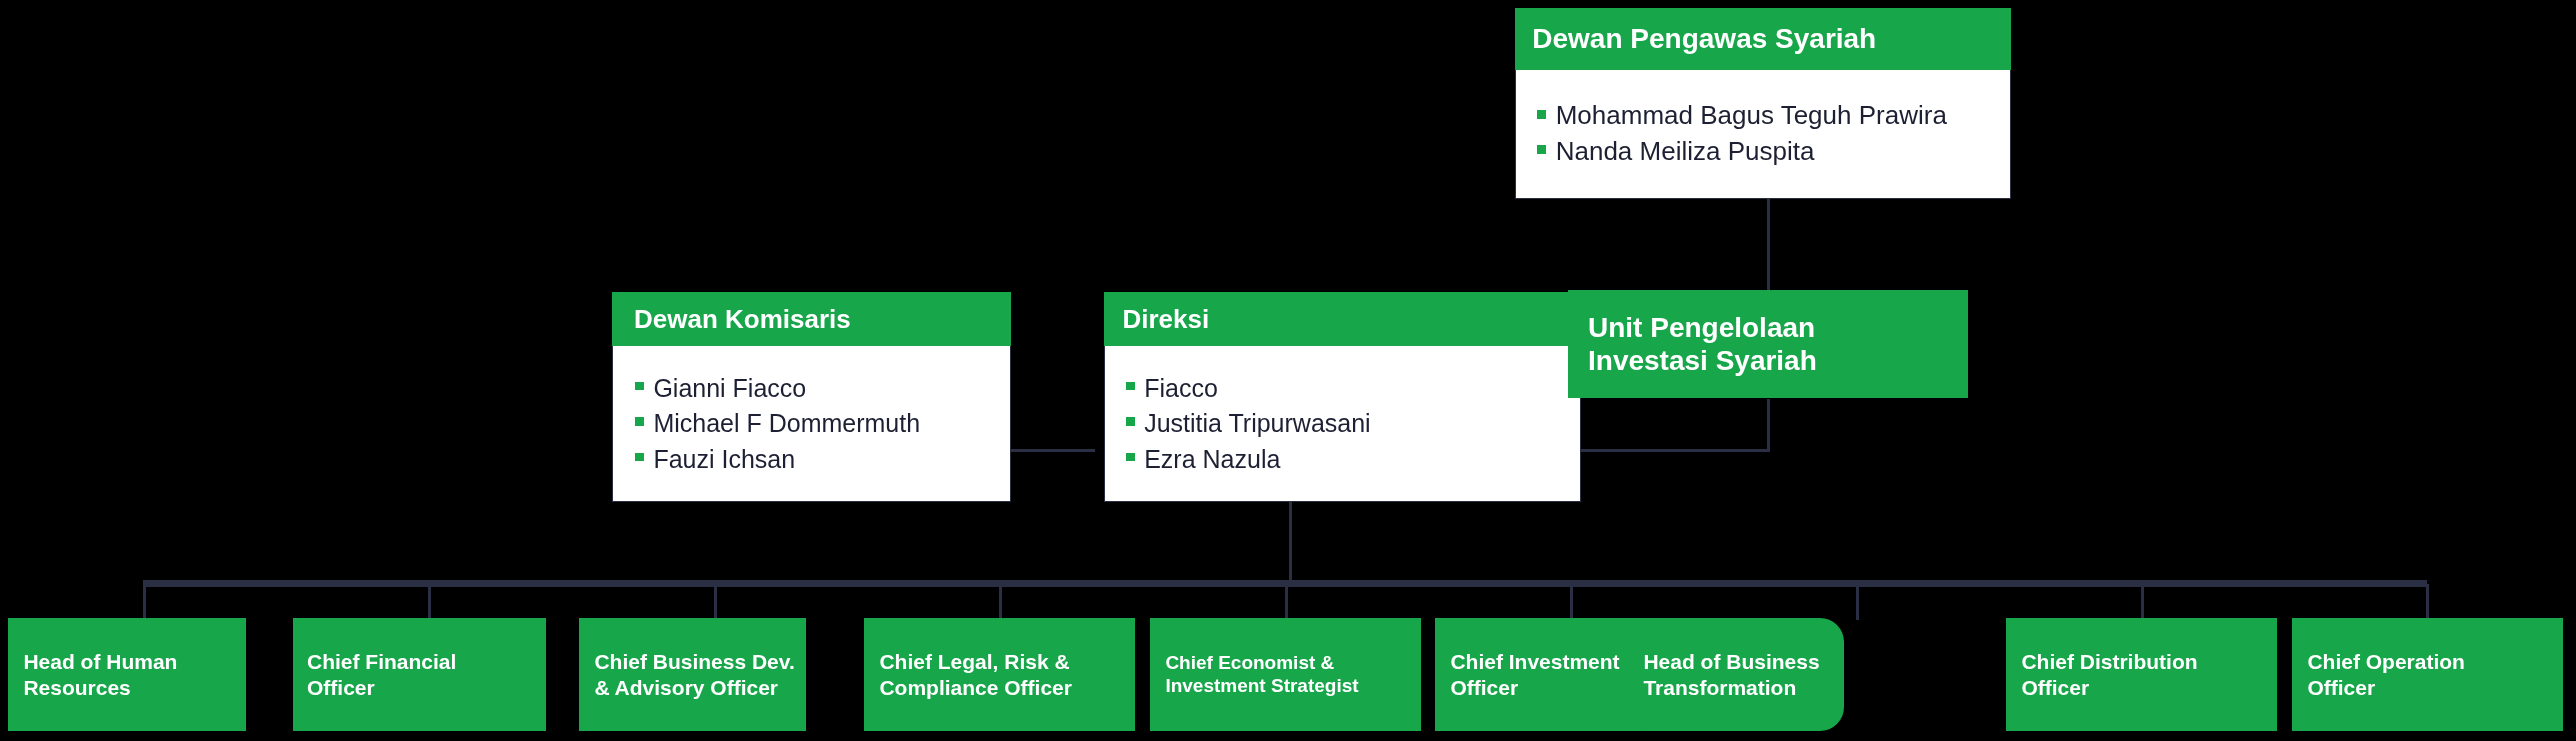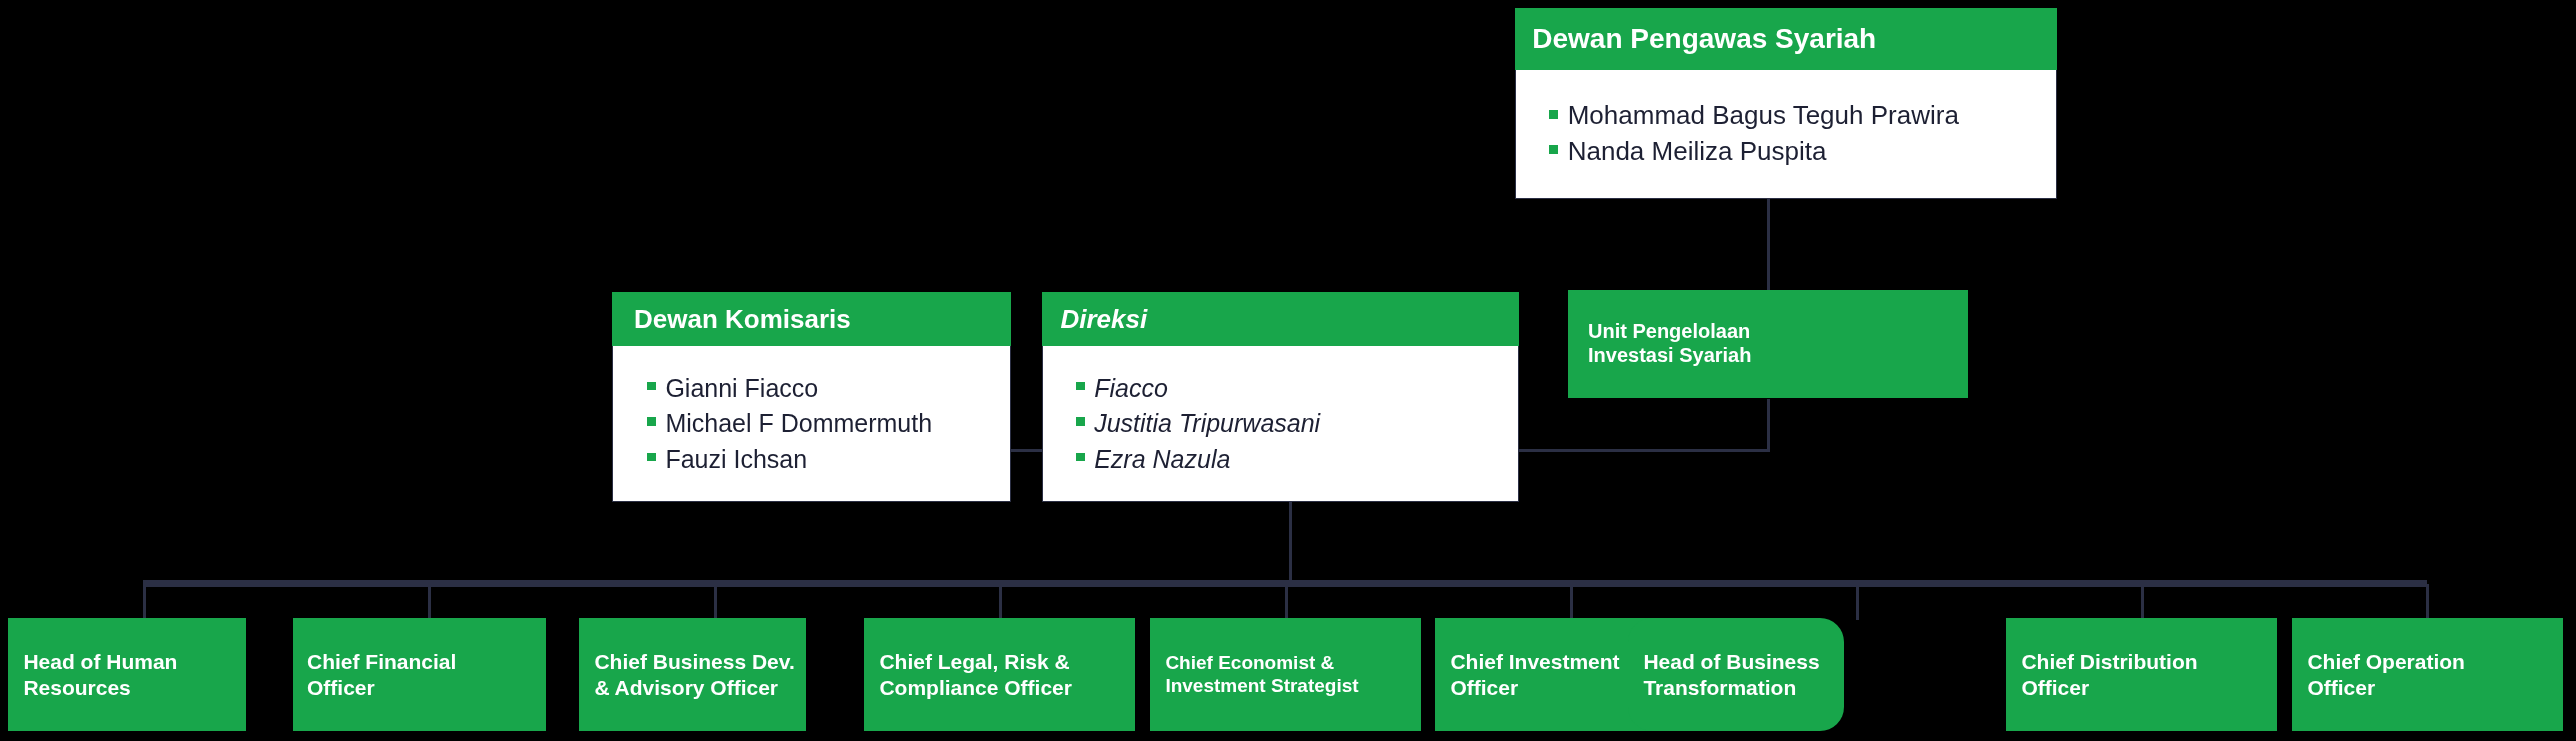--- a/index.html
+++ b/index.html
@@ -43,21 +43,21 @@
     background: #ffffff;
     border: 1.2px solid #2b2f44;
     border-top: none;
     box-sizing: border-box;
     display: flex;
     flex-direction: column;
     justify-content: center;
   }
   .member-list {
     list-style: none;
-    margin: 12px;
+    margin: 0;
     padding: 0;
     text-align: right;
   }
   .member-item {
     display: flex;
     align-items: flex-start;
     color: #1d2033;
     line-height: 1.15;
   }
   .member-bullet {
@@ -77,44 +77,44 @@
     font-weight: bold;
     box-sizing: border-box;
     display: flex;
     align-items: center;
     z-index: 3;
   }
   .gbox-text { display: block; }
 
   
   
-  #dps { left: 1515px; top: 8px; width: 542px; }
+  #dps { left: 1515px; top: 8px; width: 496px; }
   #dps .panel-head { height: 62px; font-size: 28px; padding-left: 17.3px; }
   #dps .panel-body { height: 129px; padding: 13.6px 16px; }
   #dps .member-item { font-size: 26px; margin: 5.6px 0; }
   #dps .member-bullet { margin: 8.7px 10px 0 5px; }
 
   
   #dk { left: 612px; top: 292px; width: 399px; }
   #dk .panel-head { height: 54px; font-size: 26px; padding-left: 22px; }
   #dk .panel-body { height: 156px; padding: 13.6px 15px; }
   #dk .member-item { font-size: 25px; margin: 6.8px 0; }
   #dk .member-bullet { margin: 8px 9.3px 0 7.4px; }
 
   
-  #dir { left: 1042px; top: 292px; width: 477px; font-style: italic; }
+  #dir { left: 1104px; top: 292px; width: 477px; }
   #dir .panel-head { height: 54px; font-size: 26px; padding-left: 18.5px; }
   #dir .panel-body { height: 156px; padding: 13.6px 15px; }
   #dir .member-item { font-size: 25px; margin: 6.8px 0; }
   #dir .member-bullet { margin: 8px 9.3px 0 6.2px; }
 
   
   #upis {
     left: 1568px; top: 290px; width: 400px; height: 108px;
-    font-size: 20px; line-height: 1.18; padding-left: 20px;
+    font-size: 28px; line-height: 1.18; padding-left: 20px;
   }
 
   
   .officer {
     top: 618px;
     height: 113px;
     font-size: 21px;
     line-height: 1.2;
     padding-left: 15.4px;
     padding-right: 7.4px;

